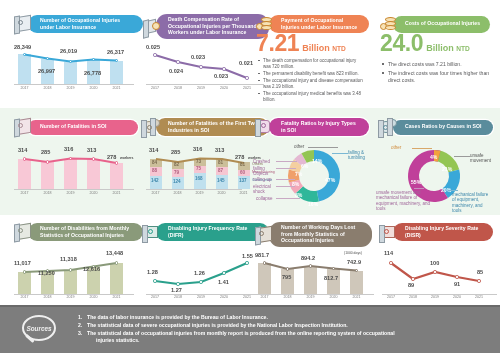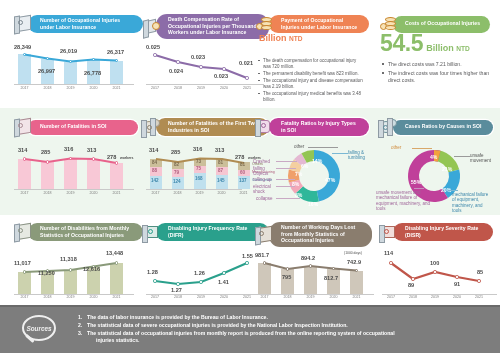--- a/index.html
+++ b/index.html
@@ -180,20 +180,21 @@
       <div class="ic-coin" style="left:2px;  top:9px;  width:7px; height:7px;"></div>
       <div class="ic-coin" style="left:7px;  top:3px;  width:11px; height:5px;"></div>
       <div class="ic-coin" style="left:7px;  top:7px;  width:11px; height:5px;"></div>
       <div class="ic-coin" style="left:7px;  top:11px; width:11px; height:5px;"></div>
     </div>
     <div class="pill" style="background:#ef8354; width:100px;">
       <span>Payment of Occupational Injuries under Labor Insurance</span>
     </div>
   </div>
   <div class="bignum" style="left:256px; top:33px;">
+    <div class="n" style="color:#ef8354;">7.21</div>
     <div class="u" style="color:#ef8354;">
       <span>Billion</span>
       <span class="sm">NTD</span>
     </div>
   </div>
   <ul class="blist" style="left:258px; top:58px; width:106px;">
     <li>The death compensation for occupational injury was 720 million.</li>
     <li>The permanent disability benefit was 823 million.</li>
     <li>The occupational injury and disease compensation was 2.19 billion.</li>
     <li>The occupational injury medical benefits was 3.48 billion.</li>
@@ -204,21 +205,21 @@
       <div class="ic-coin" style="left:2px;  top:9px;  width:7px; height:7px;"></div>
       <div class="ic-coin" style="left:7px;  top:3px;  width:11px; height:5px;"></div>
       <div class="ic-coin" style="left:7px;  top:7px;  width:11px; height:5px;"></div>
       <div class="ic-coin" style="left:7px;  top:11px; width:11px; height:5px;"></div>
     </div>
     <div class="pill" style="background:#8cbe6a; width:97px;">
       <span>Costs of Occupational Injuries</span>
     </div>
   </div>
   <div class="bignum" style="left:380px; top:33px;">
-    <div class="n" style="color:#8cbe6a;">54.5</div>
+    <div class="n" style="color:#8cbe6a;">24.0</div>
     <div class="u" style="color:#8cbe6a;">
       <span>Billion</span>
       <span class="sm">NTD</span>
     </div>
   </div>
   <ul class="blist big" style="left:382px; top:61px; width:108px;">
     <li>The direct costs was 7.21 billion.</li>
     <li>The indirect costs was four times higher than direct costs.</li>
   </ul>
 

